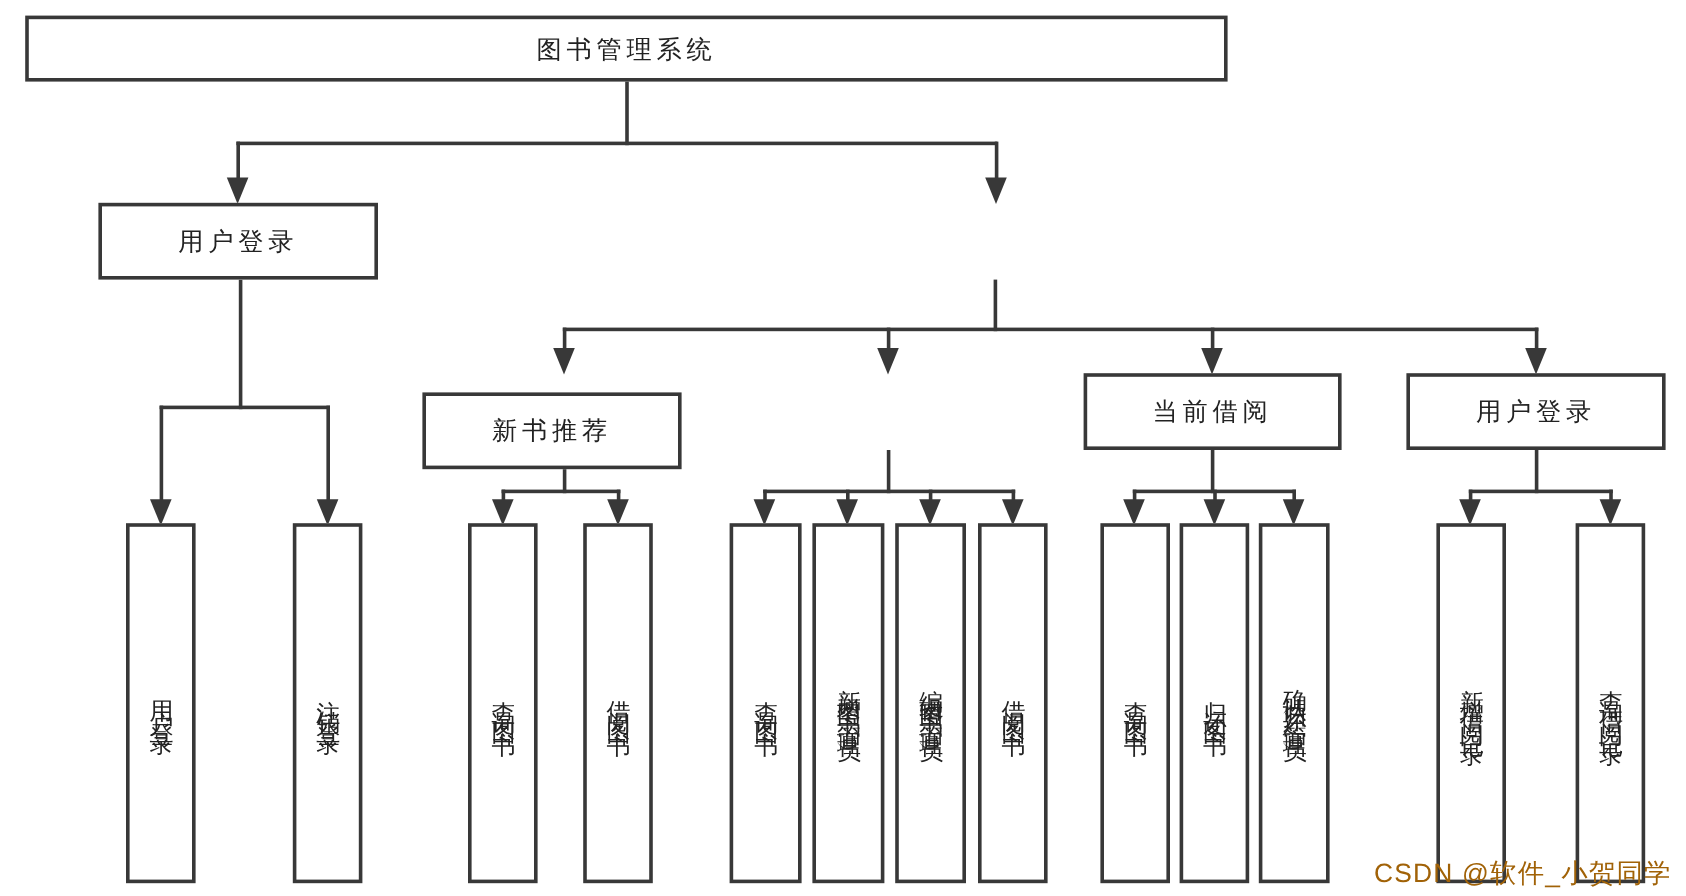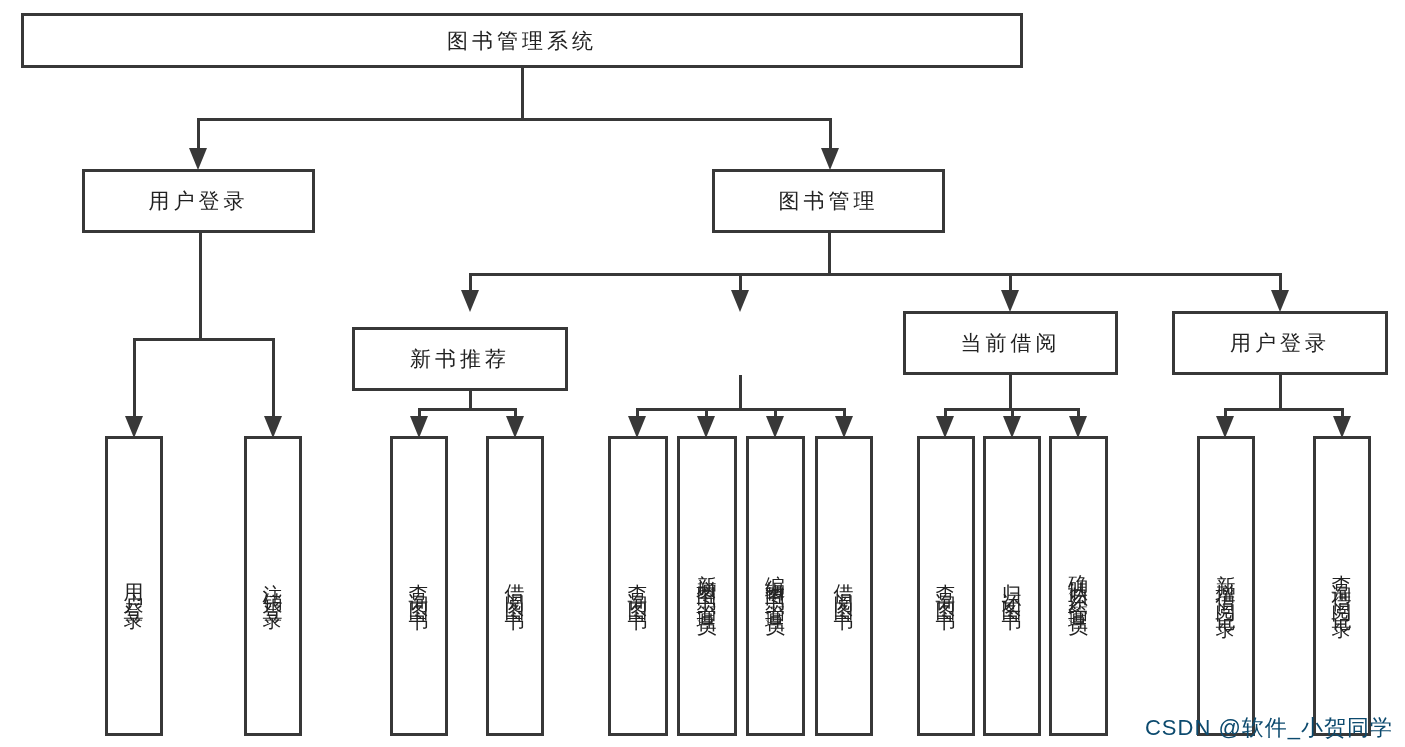--- a/index.html
+++ b/index.html
@@ -66,21 +66,21 @@
     border-left: 9px solid transparent;
     border-right: 9px solid transparent;
     border-top: 22px solid #383838;
     z-index: 1;
   }
   .wm {
     position: absolute;
     right: 12px;
     bottom: 4px;
     font-size: 22px;
-    color: #0c4a6e;
+    color: #a16207;
     z-index: 3;
     letter-spacing: 1px;
     white-space: nowrap;
   }
 </style>
 </head>
 <body>
 
 <div class="canvas">
 
@@ -143,23 +143,20 @@
   <div class="a" style="left:1216px;top:416px;"></div>
   <div class="a" style="left:1333px;top:416px;"></div>
 
   <div class="box" style="left:21px;top:13px;width:1002px;height:55px;">
     <span class="hlabel">图书管理系统</span>
   </div>
 
   <div class="box" style="left:82px;top:169px;width:233px;height:64px;">
     <span class="hlabel">用户登录</span>
   </div>
-  <div class="box" style="left:712px;top:169px;width:233px;height:64px;">
-    <span class="hlabel">图书管理</span>
-  </div>
 
   <div class="box" style="left:352px;top:311px;width:216px;height:64px;margin-top:16px;">
     <span class="hlabel">新书推荐</span>
   </div>
   <div class="box" style="left:903px;top:311px;width:215px;height:64px;">
     <span class="hlabel">当前借阅</span>
   </div>
   <div class="box" style="left:1172px;top:311px;width:216px;height:64px;">
     <span class="hlabel">用户登录</span>
   </div>

